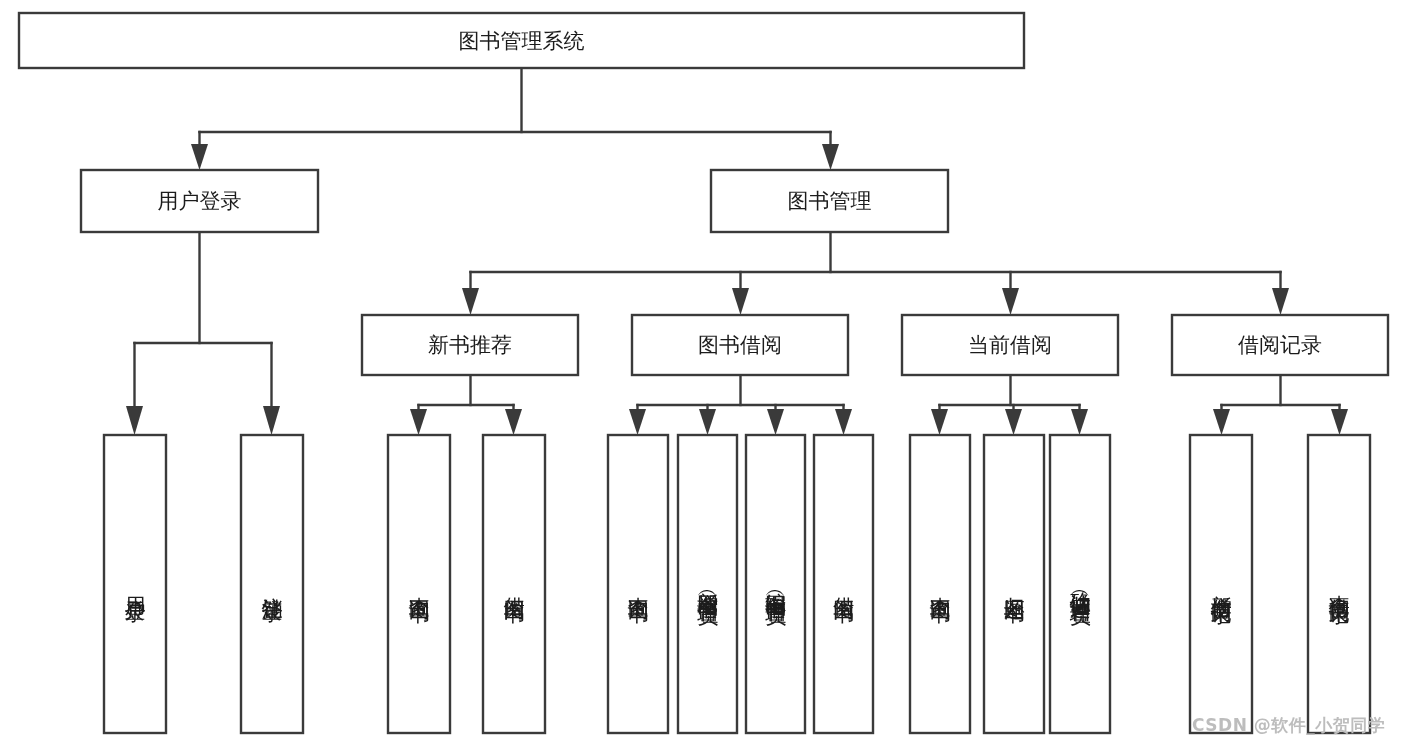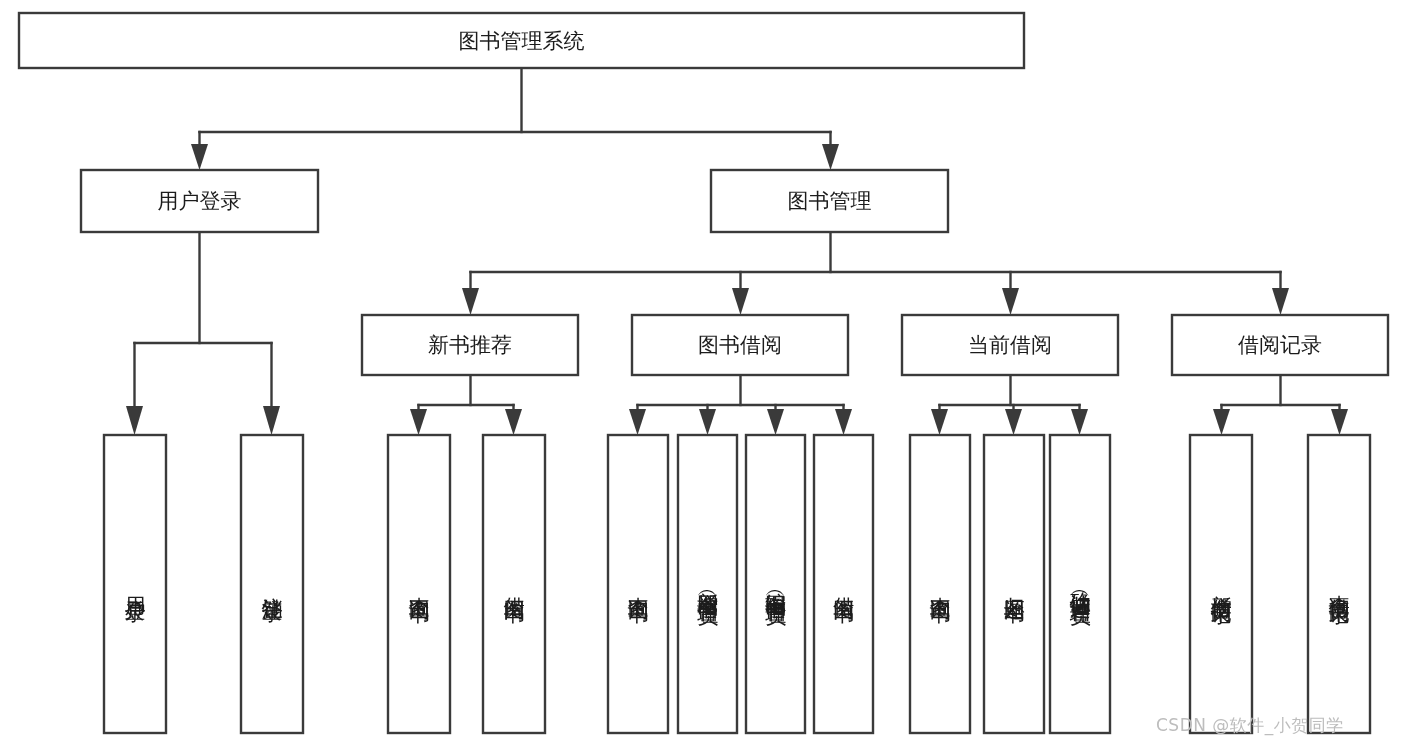--- a/index.html
+++ b/index.html
@@ -197,15 +197,15 @@
   <div class="node-label-v" style="left:608px; top:435px; width:60px; height:298px;">查询图书</div>
   <div class="node-label-v" style="left:678px; top:435px; width:59px; height:298px;">新增图书（管理员）</div>
   <div class="node-label-v" style="left:746px; top:435px; width:59px; height:298px;">编辑图书（管理员）</div>
   <div class="node-label-v" style="left:814px; top:435px; width:59px; height:298px;">借阅图书</div>
   <div class="node-label-v" style="left:910px; top:435px; width:60px; height:298px;">查询图书</div>
   <div class="node-label-v" style="left:984px; top:435px; width:60px; height:298px;">归还图书</div>
   <div class="node-label-v" style="left:1050px; top:435px; width:60px; height:298px;">确认归还（管理员）</div>
   <div class="node-label-v" style="left:1190px; top:435px; width:62px; height:298px;">新增借阅记录</div>
   <div class="node-label-v" style="left:1308px; top:435px; width:62px; height:298px;">查询借阅记录</div>
 
-  <div class="watermark" style="left:1156px; top:714px;">CSDN @软件_小贺同学</div>
+  <div class="watermark" style="left:1192px; top:714px;font-weight:bold;">CSDN @软件_小贺同学</div>
 
 </div>
 
 </body></html>

